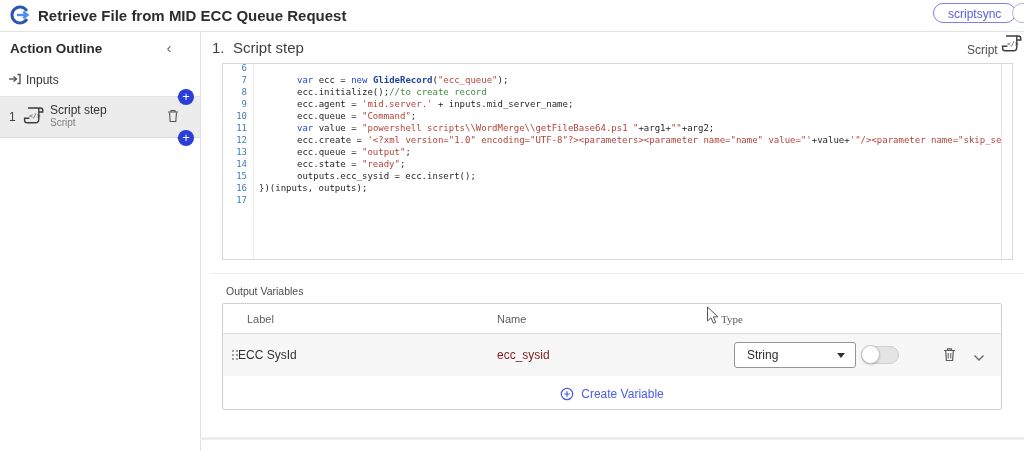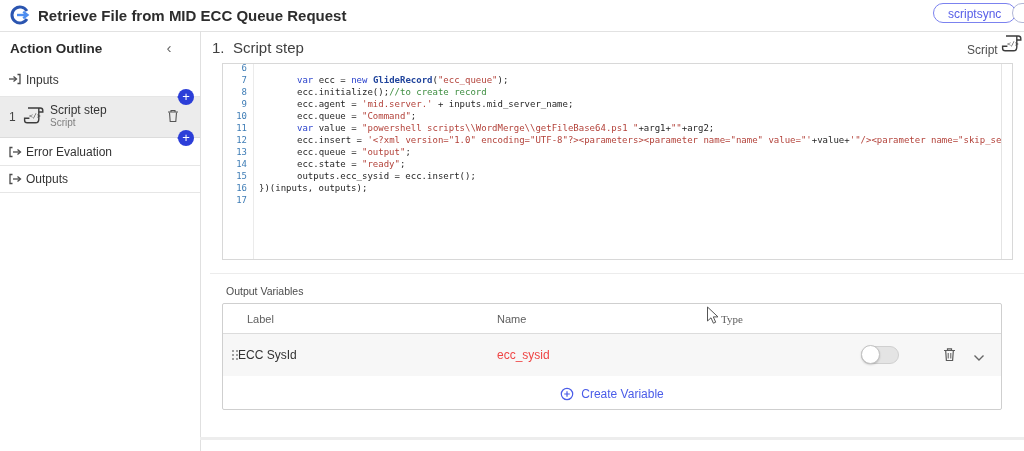--- a/index.html
+++ b/index.html
@@ -63,21 +63,21 @@
   .ov-label{position:absolute;left:226px;top:285px;font-size:10.5px;color:#4c4c4c;}
   .ov-card{position:absolute;left:222px;top:303px;width:780px;height:107px;background:#fff;
            border:1px solid #cfcfcf;border-radius:2px;box-sizing:border-box;}
   .ov-header{position:absolute;left:0;top:0;width:100%;height:30px;border-bottom:1px solid #dcdcdc;box-sizing:border-box;}
   .ov-col{position:absolute;top:9px;font-size:11px;color:#606060;}
   .col-label{left:24px;} .col-name{left:274px;} .col-type{left:498px;font-family:Liberation Serif, serif;} .col-mand{left:641px;margin-top:20px;}
   .ov-row{position:absolute;left:0;top:30px;width:100%;height:42px;background:#f7f7f7;}
   .drag-dots{position:absolute;left:9px;top:16px;width:2px;height:2px;background:#a0a0a0;
              box-shadow:0 4px 0 #a0a0a0,0 8px 0 #a0a0a0,4px 0 0 #a0a0a0,4px 4px 0 #a0a0a0,4px 8px 0 #a0a0a0;}
   .cell-label{position:absolute;left:15px;top:14px;font-size:12px;color:#333;}
-  .cell-name{position:absolute;left:274px;top:14px;font-size:12px;color:#ef4444;}
+  .cell-name{position:absolute;left:274px;top:14px;font-size:12px;color:#7f1d1d;}
   .type-select{position:absolute;left:511px;top:8px;width:122px;height:26px;background:#fff;
                border:1px solid #949494;border-radius:3px;box-sizing:border-box;font-size:12px;color:#2e2e2e;
                line-height:24px;padding-left:12px;}
   .type-caret{position:absolute;right:10px;top:10px;width:0;height:0;border:4px solid transparent;
               border-top:5px solid #333;}
   .toggle{position:absolute;left:638px;top:12px;width:38px;height:18px;border-radius:9px;background:#e4e4e4;
           border:1px solid #d0d0d0;box-sizing:border-box;}
   .toggle .knob{position:absolute;left:-1px;top:-2px;width:19px;height:19px;border-radius:50%;background:#fff;
           border:1px solid #c2c2c2;box-sizing:border-box;box-shadow:0 1px 2px rgba(0,0,0,.18);}
   .row-trash{position:absolute;left:720px;top:13px;}
@@ -137,41 +137,21 @@
       <svg width="12" height="14" viewBox="0 0 12 14">
         <path d="M1 3 H11 M4 3 V1.5 H8 V3" fill="none" stroke="#555" stroke-width="1.1"></path>
         <path d="M2.5 3.5 L3.2 12.5 H8.8 L9.5 3.5" fill="none" stroke="#555" stroke-width="1.1"></path>
       </svg>
     </span>
   </div>
 
   <div class="plus-pin p1">+</div>
   <div class="plus-pin p2">+</div>
 
-  <div class="sb-item error">
-    <span class="sb-ico" style="top:7px;">
-      <svg width="14" height="14" viewBox="0 0 14 14">
-        <path d="M4.5 2.5 H2 V11.5 H4.5" fill="none" stroke="#4b4b4b" stroke-width="1.3"></path>
-        <path d="M5 7 H12" fill="none" stroke="#4b4b4b" stroke-width="1.3"></path>
-        <path d="M9.5 4.5 L12.5 7 L9.5 9.5" fill="none" stroke="#4b4b4b" stroke-width="1.3"></path>
-      </svg>
-    </span>
-    <span class="sb-label" style="top:7px;">Error Evaluation</span>
-  </div>
-
-  <div class="sb-item outputs">
-    <span class="sb-ico" style="top:6px;">
-      <svg width="14" height="14" viewBox="0 0 14 14">
-        <path d="M4.5 2.5 H2 V11.5 H4.5" fill="none" stroke="#4b4b4b" stroke-width="1.3"></path>
-        <path d="M5 7 H12" fill="none" stroke="#4b4b4b" stroke-width="1.3"></path>
-        <path d="M9.5 4.5 L12.5 7 L9.5 9.5" fill="none" stroke="#4b4b4b" stroke-width="1.3"></path>
-      </svg>
-    </span>
-    <span class="sb-label" style="top:6px;">Outputs</span>
-  </div>
+
 
   <span class="step-heading-num">1.</span>
   <span class="step-heading-title">Script step</span>
   <span class="corner-script-label">Script</span>
   <span class="corner-script-icon">
     <svg width="22" height="19" viewBox="0 0 22 19">
       <path d="M5 2 H17.2 C18.8 2 19.8 3 19.8 4.5 V6 H15.8" fill="none" stroke="#3d3d3d" stroke-width="1.4"></path>
       <path d="M15.8 2 V13 C15.8 15.2 14.5 16.8 12.6 16.8 H4.2 C2.6 16.8 1.6 15.6 1.6 14.2 V12.2 H6.4" fill="none" stroke="#3d3d3d" stroke-width="1.4"></path>
       <text x="6" y="11.5" font-size="6.5" font-style="italic" fill="#3d3d3d" font-family="DejaVu Sans Mono, monospace">&lt;/&gt;</text>
     </svg>
@@ -194,21 +174,21 @@
       </div>
     <div class="gut-sep"></div>
     <div class="code-scroll">
       <div id="code-lines">
           <div class="code-line" style="top: -2px; left: 74px;"></div>
           <div class="code-line" style="top: 10px; left: 74px;"><span class="tk-k">var</span><span class="tk-p"> ecc = </span><span class="tk-k">new</span><span class="tk-p"> </span><span class="tk-y">GlideRecord</span><span class="tk-p">(</span><span class="tk-s">"ecc_queue"</span><span class="tk-p">);</span></div>
           <div class="code-line" style="top: 22px; left: 74px;"><span class="tk-p">ecc.initialize();</span><span class="tk-c">//to create record</span></div>
           <div class="code-line" style="top: 34px; left: 74px;"><span class="tk-p">ecc.agent = </span><span class="tk-s">'mid.server.'</span><span class="tk-p"> + inputs.mid_server_name;</span></div>
           <div class="code-line" style="top: 46px; left: 74px;"><span class="tk-p">ecc.queue = </span><span class="tk-s">"Command"</span><span class="tk-p">;</span></div>
           <div class="code-line" style="top: 58px; left: 74px;"><span class="tk-k">var</span><span class="tk-p"> value = </span><span class="tk-s">"powershell scripts\\WordMerge\\getFileBase64.ps1 "</span><span class="tk-p">+arg1+</span><span class="tk-s">""</span><span class="tk-p">+arg2;</span></div>
-          <div class="code-line" style="top: 70px; left: 74px;"><span class="tk-p">ecc.insert = </span><span class="tk-s">'&lt;?xml version="1.0" encoding="UTF-8"?&gt;&lt;parameters&gt;&lt;parameter name="name" value="'</span><span class="tk-p">+value+</span><span class="tk-s">'"/&gt;&lt;parameter name="skip_sensor" value="'</span></div>
+          <div class="code-line" style="top: 70px; left: 74px;"><span class="tk-p">ecc.create = </span><span class="tk-s">'&lt;?xml version="1.0" encoding="UTF-8"?&gt;&lt;parameters&gt;&lt;parameter name="name" value="'</span><span class="tk-p">+value+</span><span class="tk-s">'"/&gt;&lt;parameter name="skip_sensor" value="'</span></div>
           <div class="code-line" style="top: 82px; left: 74px;"><span class="tk-p">ecc.queue = </span><span class="tk-s">"output"</span><span class="tk-p">;</span></div>
           <div class="code-line" style="top: 94px; left: 74px;"><span class="tk-p">ecc.state = </span><span class="tk-s">"ready"</span><span class="tk-p">;</span></div>
           <div class="code-line" style="top: 106px; left: 74px;"><span class="tk-p">outputs.ecc_sysid = ecc.insert();</span></div>
           <div class="code-line" style="top: 118px; left: 36px;"><span class="tk-p">})(inputs, outputs);</span></div>
           <div class="code-line" style="top: 130px; left: 36px;"></div>
         </div>
     </div>
     <div class="print-margin"></div>
   </div>
 
@@ -220,20 +200,24 @@
       <span class="ov-col col-label">Label</span>
       <span class="ov-col col-name">Name</span>
       <span class="ov-col col-type">Type</span>
       <span class="ov-col col-mand">Mandatory</span>
     </div>
 
     <div class="ov-row">
       <span class="drag-dots"></span>
       <span class="cell-label">ECC SysId</span>
       <span class="cell-name">ecc_sysid</span>
+      <div class="type-select">
+        <span>String</span>
+        <span class="type-caret"></span>
+      </div>
       <div class="toggle">
           <span class="knob"></span>
         </div>
       <span class="row-trash">
         <svg width="13" height="15" viewBox="0 0 13 15">
           <path d="M1 3.5 H12 M4.5 3.5 V1.8 H8.5 V3.5" fill="none" stroke="#5a5a5a" stroke-width="1.2"></path>
           <path d="M2.7 4 L3.4 13.5 H9.6 L10.3 4" fill="none" stroke="#5a5a5a" stroke-width="1.2"></path>
           <path d="M5.2 6 V11.5 M7.8 6 V11.5" fill="none" stroke="#5a5a5a" stroke-width="1"></path>
         </svg>
       </span>

